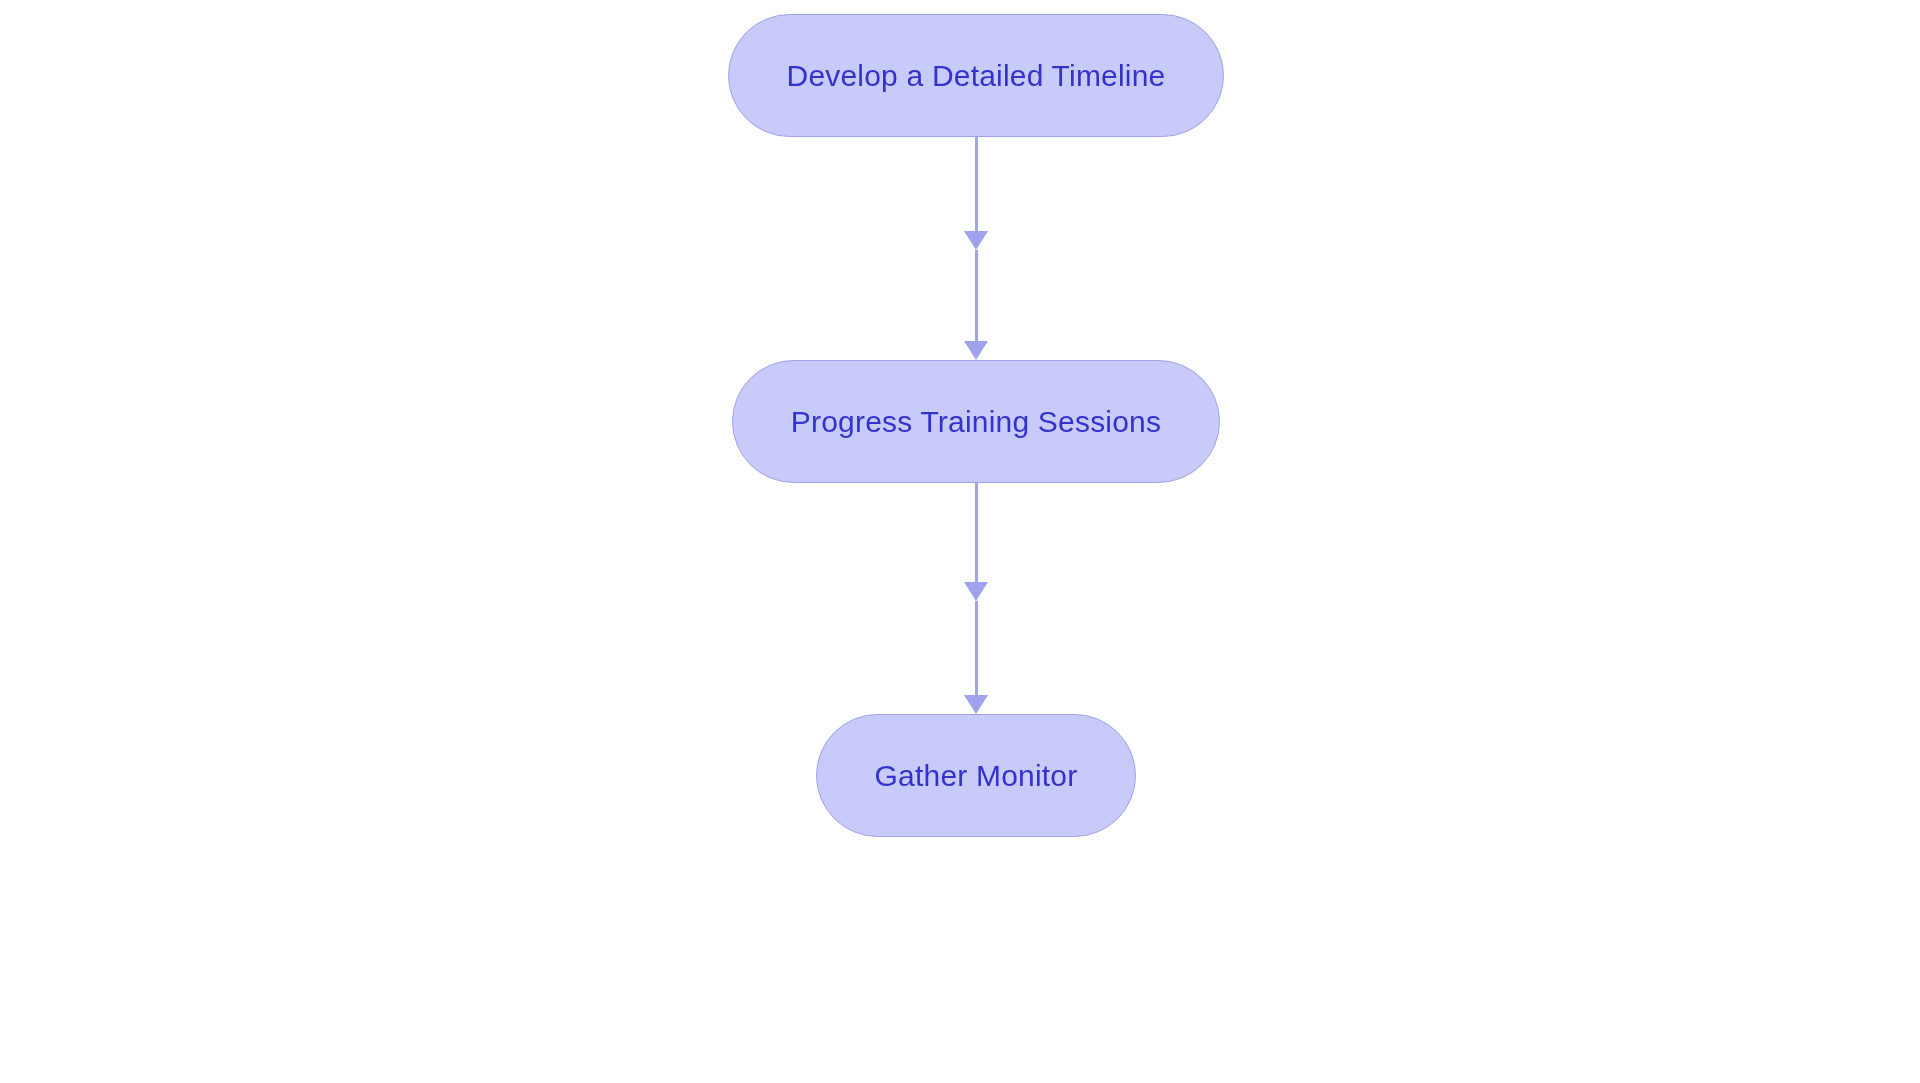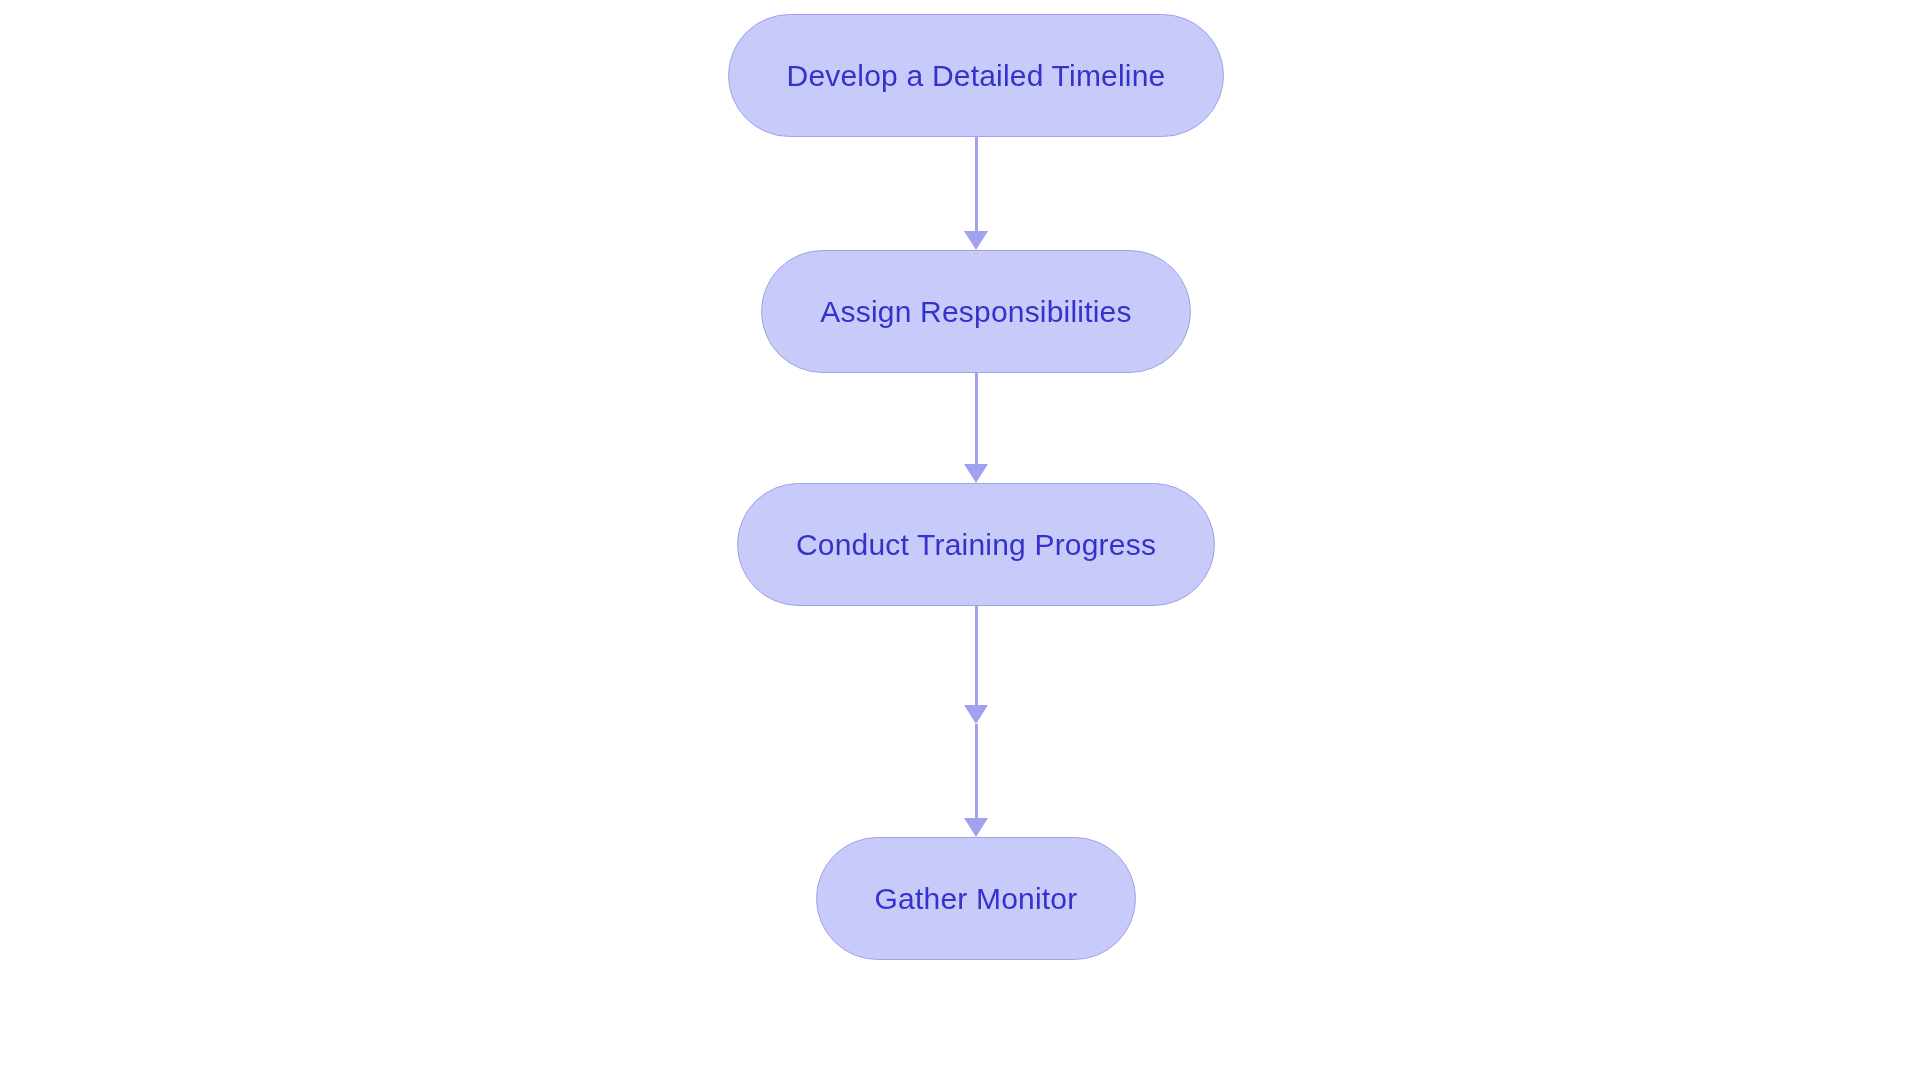--- a/index.html
+++ b/index.html
@@ -96,31 +96,28 @@
 
     <div class="node">
       <span class="node-label">Develop a Detailed Timeline</span>
     </div>
 
     <div class="connector c1">
       <div class="connector-stem"></div>
       <div class="connector-head"></div>
     </div>
 
-    <div class="node">
-      <span class="node-label">Assign Responsibilities</span>
-    </div>
 
     <div class="connector c2">
       <div class="connector-stem"></div>
       <div class="connector-head"></div>
     </div>
 
     <div class="node">
-      <span class="node-label">Conduct Training Progress</span>
+      <span class="node-label">Progress Training Sessions</span>
     </div>
 
     <div class="connector c3">
       <div class="connector-stem"></div>
       <div class="connector-head"></div>
     </div>
 
 
     <div class="connector c4">
       <div class="connector-stem"></div>

